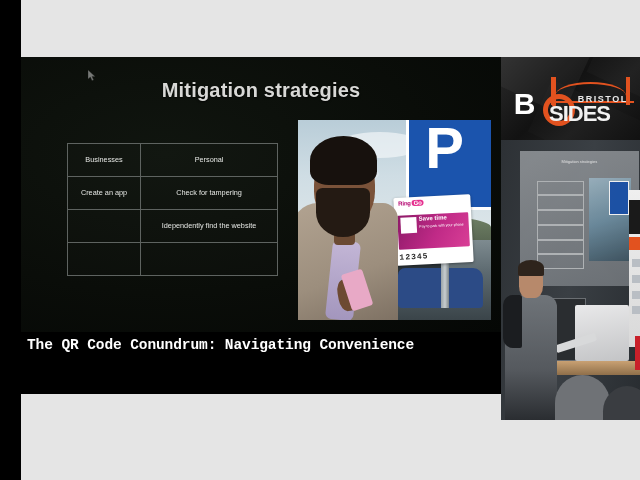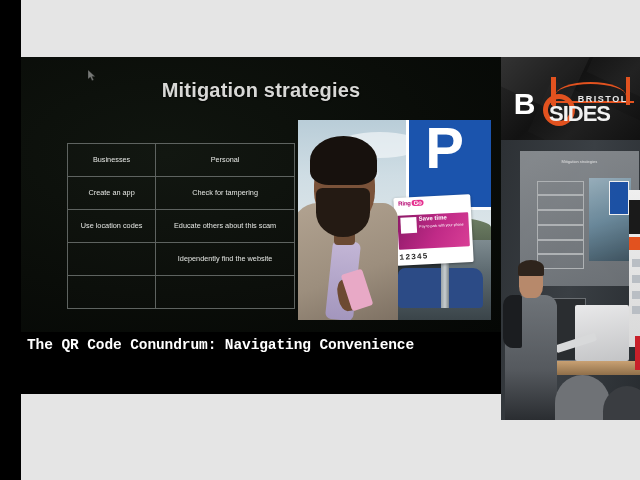--- a/index.html
+++ b/index.html
@@ -10,21 +10,21 @@
 
   
   #slide{position:absolute;left:0;top:57px;width:480px;height:276px;
          background:radial-gradient(ellipse at 30% 35%, #10150f 0%, #0a0d09 55%, #050705 100%);
          overflow:hidden;}
   #slide-title{position:absolute;left:0;top:22px;width:480px;text-align:center;
          font-size:20px;font-weight:bold;letter-spacing:.2px;color:#d8d8d6;
          text-shadow:0 1px 2px rgba(0,0,0,.8);}
 
   
-  #mtable{position:absolute;left:46px;top:86px;width:228px;
+  #mtable{position:absolute;left:46px;top:86px;width:211px;
           border-collapse:collapse;border-radius:14px;}
   #mtable td{border:1px solid #5e6360;color:#e4e6e3;font-size:7.3px;
              text-align:center;vertical-align:middle;line-height:1.35;
              padding:2px 4px;height:28px;background:rgba(255,255,255,.012);}
   #mtable td.empty{height:28px;}
 
   
   #photo{position:absolute;left:277px;top:63px;width:193px;height:200px;
          overflow:hidden;background:#8fa7b5;}
   .sky{position:absolute;left:0;top:0;width:100%;height:62%;
@@ -180,24 +180,20 @@
       <tbody>
           <tr>
         <td>Businesses</td>
         <td>Personal</td>
       </tr>
       <tr>
         <td>Create an app</td>
         <td>Check for tampering</td>
       </tr>
       <tr>
-        <td>Use location codes</td>
-        <td>Educate others about this scam</td>
-      </tr>
-      <tr>
         <td class="empty"></td>
         <td>Idependently find the website</td>
       </tr>
       <tr>
         <td class="empty"></td>
         <td class="empty"></td>
       </tr>
     </tbody>
       </table>
 

